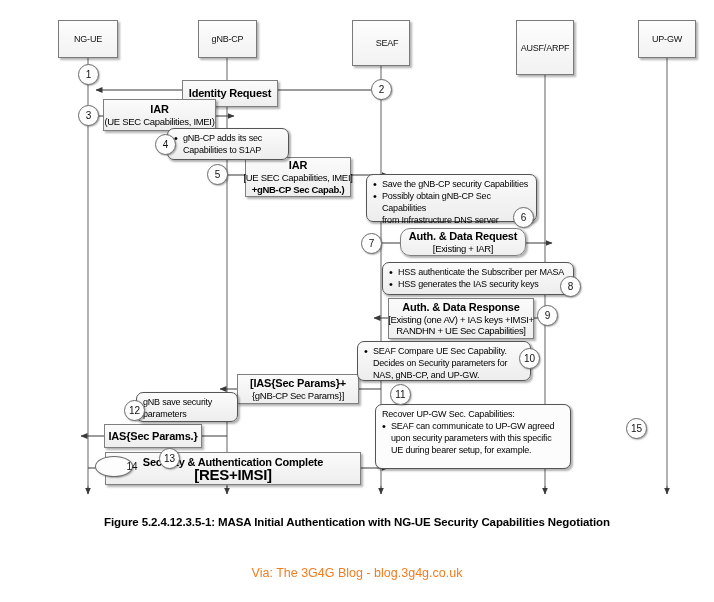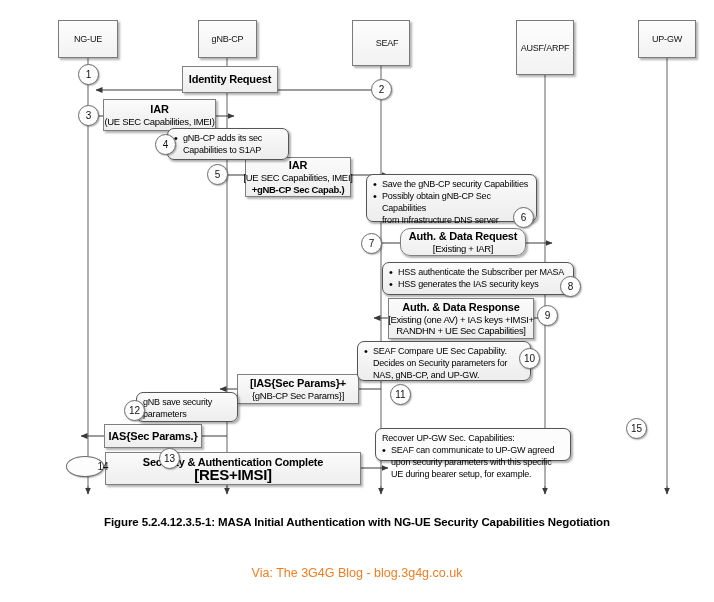--- a/index.html
+++ b/index.html
@@ -207,21 +207,21 @@
     <div class="actor-box" style="left:516px; top:20px; width:58px; height:55px;">
       <span>AUSF/ARPF</span>
     </div>
     <div class="actor-box" style="left:638px; top:20px; width:58px; height:38px;">
       <span>UP-GW</span>
     </div>
   </div>
 
   <div class="layer">
 
-    <div class="msg-box" style="left:182px; top:66px; width:96px; height:27px;">
+    <div class="msg-box" style="left:182px; top:80px; width:96px; height:27px;">
       <div class="msg-title">Identity Request</div>
     </div>
 
     <div class="msg-box" style="left:103px; top:99px; width:113px; height:32px;">
       <div class="msg-title">IAR</div>
       <div class="msg-sub">(UE SEC Capabilities, IMEI)</div>
     </div>
 
     <div class="msg-box" style="left:245px; top:157px; width:106px; height:40px;">
       <div class="msg-title">IAR</div>
@@ -311,21 +311,21 @@
 
     <div class="note-box" style="left:136px; top:392px; width:102px; height:30px;">
       <div class="bullet-row">
         <span class="bullet-text">gNB save security</span>
       </div>
       <div class="bullet-row">
         <span class="bullet-text">parameters</span>
       </div>
     </div>
 
-    <div class="note-box plain" style="left:375px; top:404px; width:196px; height:33px;margin-top:24px;">
+    <div class="note-box plain" style="left:375px; top:404px; width:196px; height:65px;">
       <div class="bullet-row note-plainline">
         <span class="bullet-text">Recover UP-GW Sec. Capabilities:</span>
       </div>
       <div class="bullet-row">
         <span class="bullet-dot">•</span>
         <span class="bullet-text">SEAF can communicate to UP-GW agreed</span>
       </div>
       <div class="bullet-row">
         <span class="bullet-dot"></span>
         <span class="bullet-text">upon security parameters with this specific</span>
@@ -370,21 +370,21 @@
       </div>
     <div class="step-num" style="left:362px; top:384px;margin-left:28px;">
         <span>11</span>
       </div>
     <div class="step-num" style="left:124px; top:400px;">
         <span>12</span>
       </div>
     <div class="step-num" style="left:159px; top:423px;margin-top:25px;">
         <span>13</span>
       </div>
-    <div class="step-num" style="left:66px;  top:456px;padding-left:36px;">
+    <div class="step-num" style="left:95px;  top:456px;padding-left:36px;">
         <span>14</span>
       </div>
     <div class="step-num" style="left:626px; top:418px;">
         <span>15</span>
       </div>
   </div>
 
   <div id="caption">Figure 5.2.4.12.3.5-1:  MASA Initial Authentication  with NG-UE  Security Capabilities Negotiation</div>
   <div id="footer-credit">Via: The 3G4G Blog - blog.3g4g.co.uk</div>
 

